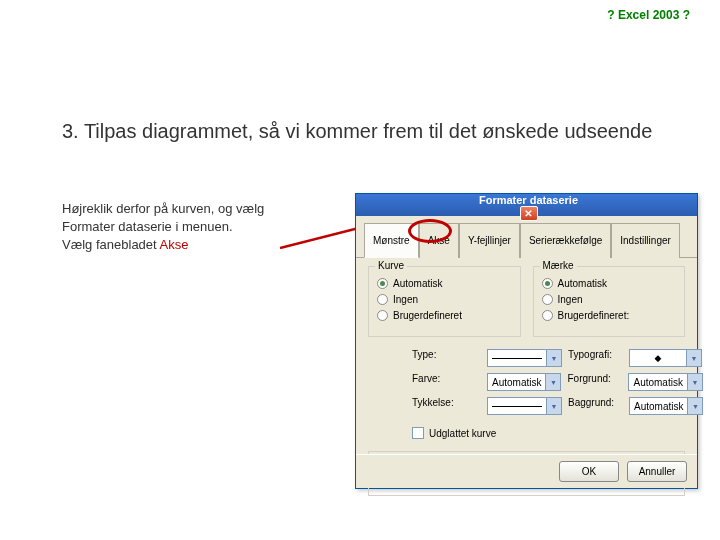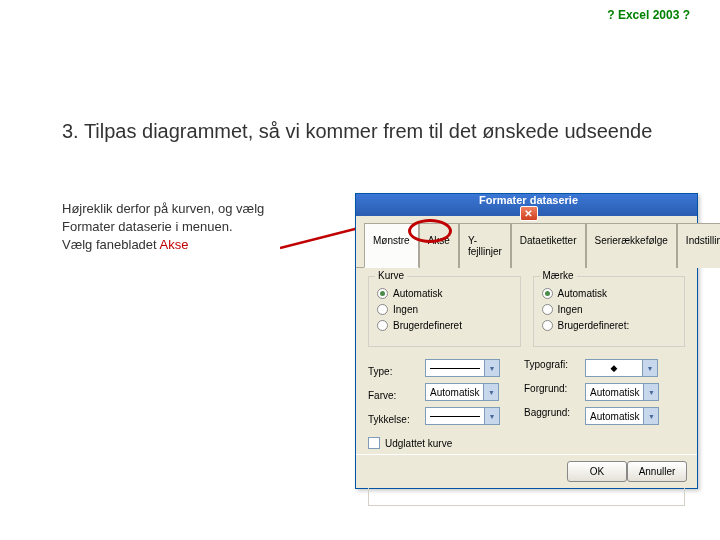--- a/index.html
+++ b/index.html
@@ -18,34 +18,34 @@
   .tab.active { background: #fcfcfa; border-bottom: 1px solid #fcfcfa; }
   .circle { position: absolute; top: 25px; left: 52px; width: 44px; height: 24px; border: 3px solid #c00000; border-radius: 50%; pointer-events: none; }
   .panel { padding: 8px 12px 0 12px; display: flex; gap: 12px; }
   .fieldset { flex: 1; border: 1px solid #d4d0c8; padding: 6px 8px 10px 8px; position: relative; }
   .fieldset-legend { position: absolute; top: -7px; left: 6px; background: #ece9d8; padding: 0 3px; font-size: 10px; }
   .radio-row { display: flex; align-items: center; gap: 5px; margin: 5px 0; font-size: 10px; }
   .radio { width: 11px; height: 11px; border: 1px solid #888; border-radius: 50%; background: #fff; display: inline-flex; align-items: center; justify-content: center; }
   .radio.checked::after { content: ''; width: 5px; height: 5px; background: #4a8a4a; border-radius: 50%; }
   .form-rows { padding: 6px 12px 0 12px; }
   .form-row { display: flex; align-items: center; gap: 6px; margin: 6px 0; font-size: 10px; }
-  .form-row .left { width: 150px; display: flex; align-items: flex-end; gap: 2px; }
+  .form-row .left { width: 150px; display: flex; align-items: flex-start; gap: 20px; margin-left: 44px; }
   .form-row .right { flex: 1; display: flex; gap: 6px; }
   .form-row label { width: 55px; }
   .combo { display: inline-flex; align-items: center; border: 1px solid #7f9db9; background: #fff; height: 18px; font-size: 10px; }
   .combo-val { padding: 0 4px; min-width: 56px; display: flex; align-items: center; justify-content: center; height: 100%; }
   .combo-arrow { width: 15px; height: 100%; background: #c7d8ed; border-left: 1px solid #7f9db9; display: flex; align-items: center; justify-content: center; font-size: 7px; color: #4a6a9a; cursor: pointer; }
   .line-sample { width: 50px; height: 0; border-top: 1px solid #000; }
   .checkbox-row { display: flex; align-items: center; gap: 5px; margin: 6px 0; font-size: 10px; }
   .checkbox { width: 12px; height: 12px; border: 1px solid #7f9db9; background: #fff; }
   .preview { margin: 6px 12px 0 12px; border: 1px solid #d4d0c8; padding: 4px 6px; }
   .preview-label { font-size: 10px; color: #555; }
   .preview-line { position: relative; height: 16px; border-top: 1px solid #000; margin-top: 8px; }
   .preview-line::before { content: '◆'; position: absolute; left: 48%; top: -10px; font-size: 10px; color: #000; }
-  .button-bar { height: 34px; border-top: 1px solid #fff; background: #ece9d8; display: flex; justify-content: flex-end; align-items: center; padding: 0 10px; position: absolute; bottom: 0; left: 0; right: 0; }
+  .button-bar { height: 34px; border-top: 1px solid #fff; background: #ece9d8; display: flex; justify-content: flex-end; align-items: center; gap: 8px; padding: 0 10px; position: absolute; bottom: 0; left: 0; right: 0; }
   .btn { min-width: 60px; height: 21px; border: 1px solid #888; background: linear-gradient(to bottom, #fff, #e4e2d8); border-radius: 3px; font-size: 10px; cursor: pointer; display: flex; align-items: center; justify-content: center; }
   .diamond { font-size: 9px; }
   .spin { width: 34px; height: 18px; border: 1px solid #7f9db9; background: #fff; display: flex; }
   .spin-val { flex: 1; padding: 0 3px; line-height: 16px; }
   .spin-btns { width: 14px; display: flex; flex-direction: column; border-left: 1px solid #7f9db9; }
   .spin-btns div { flex: 1; background: #c7d8ed; font-size: 6px; text-align: center; line-height: 7px; cursor: pointer; }
   .right-col { display: flex; flex-direction: column; gap: 6px; }
 </style>
 </head>
 <body>
@@ -71,21 +71,20 @@
 <div class="dialog">
   <div class="titlebar">
     <span class="titlebar-title">Formater dataserie</span>
     <div class="close-btn">✕</div>
   </div>
 
   <div class="tabs">
     <div class="tab active">Mønstre</div>
     <div class="tab">Akse</div>
     <div class="tab">Y-fejllinjer</div>
-    <div class="tab">Dataetiketter</div>
     <div class="tab">Serierækkefølge</div>
     <div class="tab">Indstillinger</div>
   </div>
   <div class="circle"></div>
 
   <div class="panel">
     <div class="fieldset">
       <div class="fieldset-legend">Kurve</div>
       <div class="radio-row">
           <span class="radio checked"></span>

